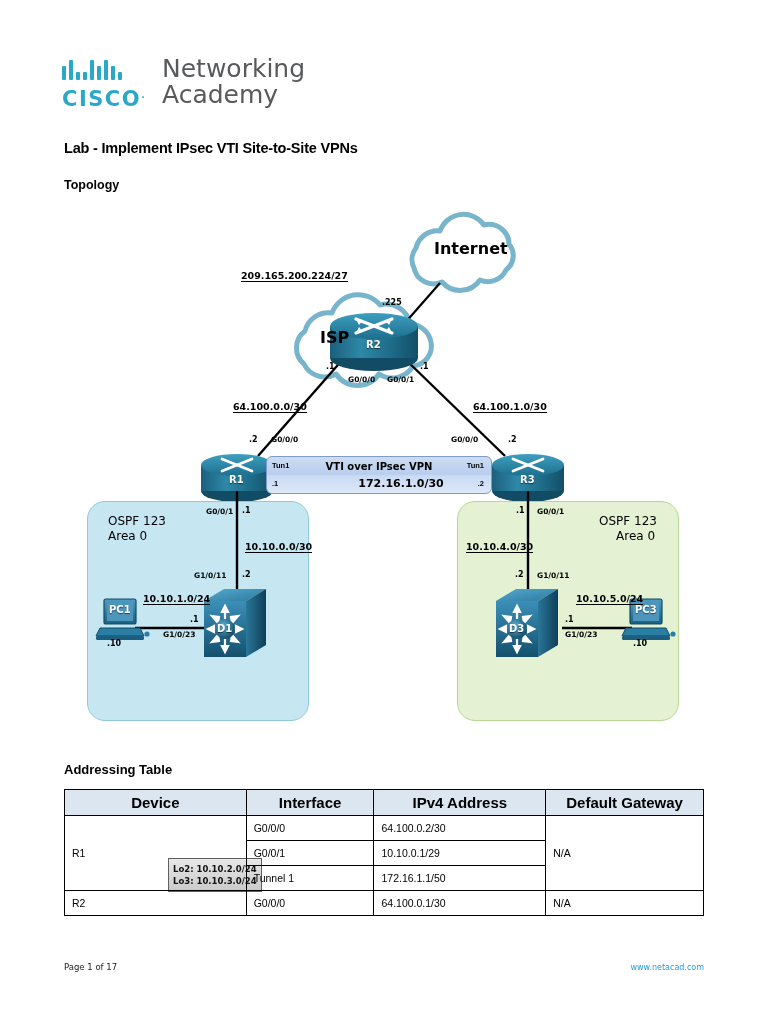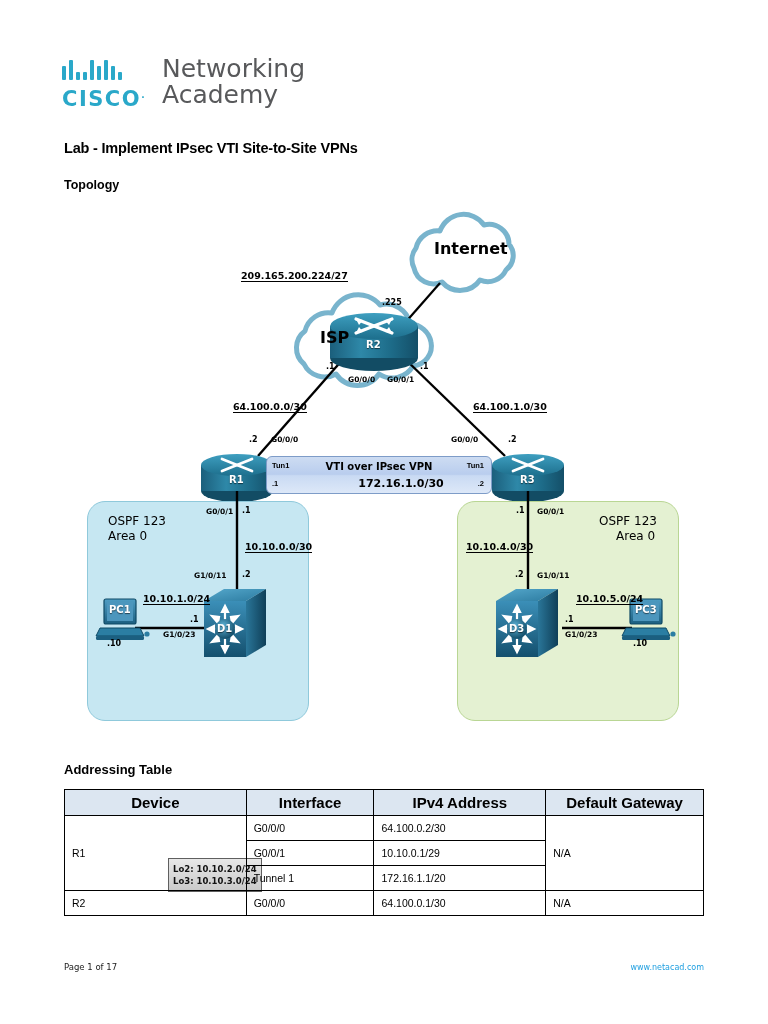--- a/index.html
+++ b/index.html
@@ -586,21 +586,21 @@
       <td>G0/0/0</td>
       <td>64.100.0.2/30</td>
       <td rowspan="3">N/A</td>
     </tr>
     <tr>
       <td>G0/0/1</td>
       <td>10.10.0.1/29</td>
     </tr>
     <tr>
       <td>Tunnel 1</td>
-      <td>172.16.1.1/20</td>
+      <td>172.16.1.1/50</td>
     </tr>
     <tr>
       <td>R2</td>
       <td>G0/0/0</td>
       <td>64.100.0.1/30</td>
       <td>N/A</td>
     </tr>
   </tbody>
 </table>
 

